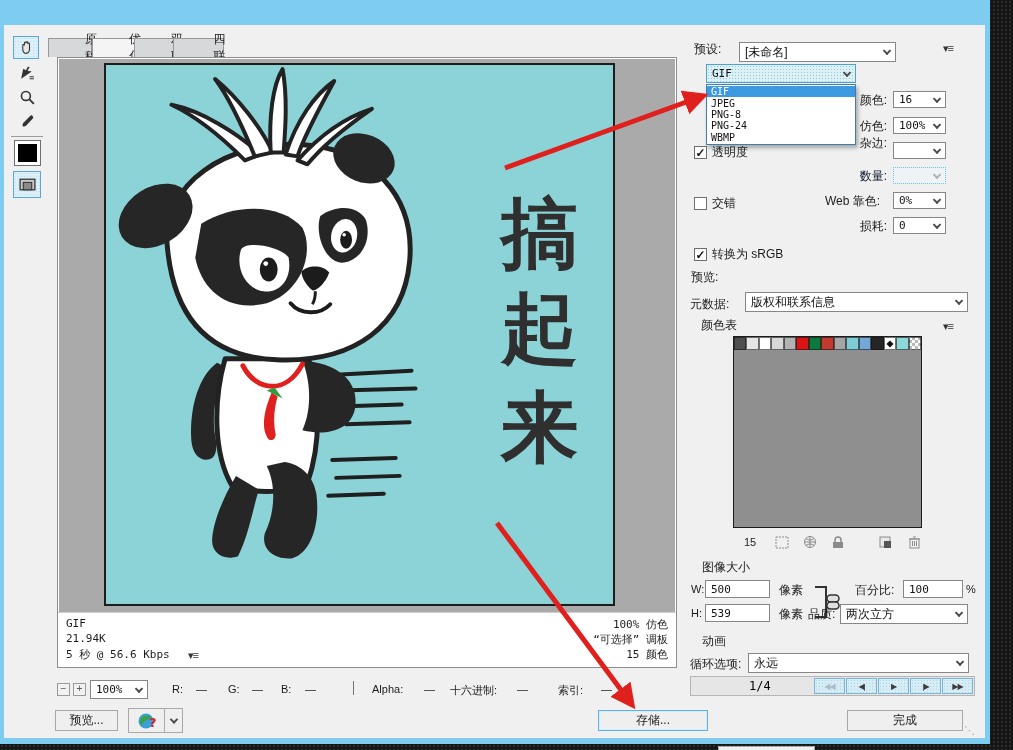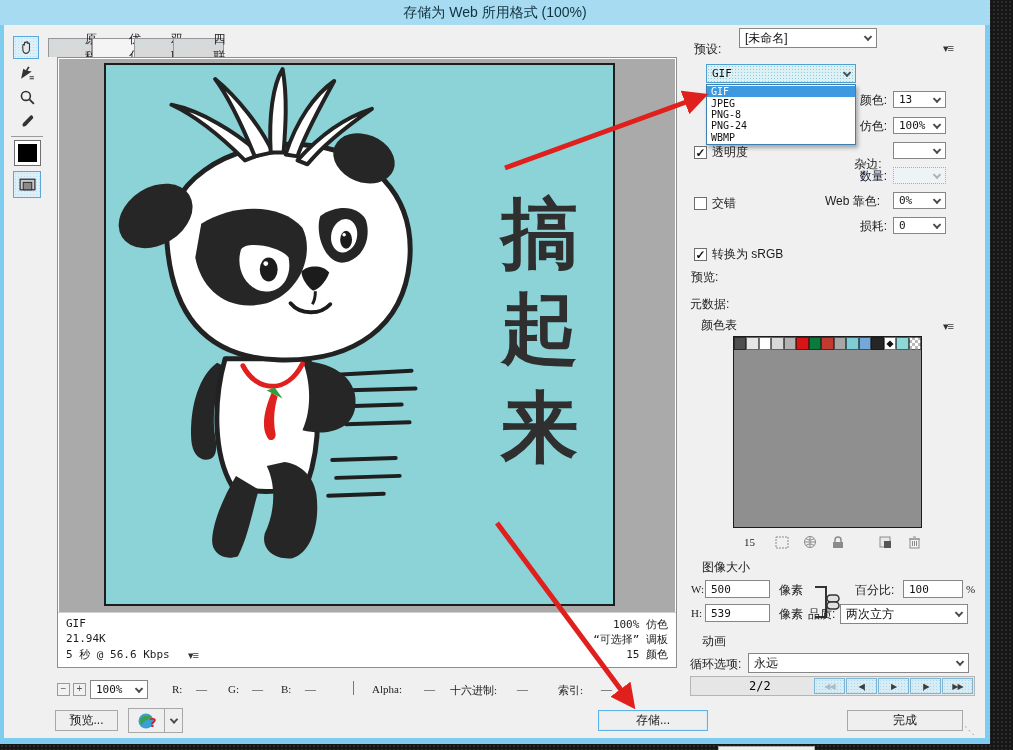--- a/index.html
+++ b/index.html
@@ -71,33 +71,30 @@
   .pbtn{width:31px;height:16px;margin-left:1px;border:1px solid #7fb6d6;background-color:#d6edf6;
         background-image:radial-gradient(#aed8ea 1px,transparent 1px);background-size:3px 3px;
         display:flex;align-items:center;justify-content:center;font-size:8px;color:#3c3c3c;letter-spacing:-1px}
   .pbtn.dis{color:#a9bcc4}
   
   .btn{position:absolute;height:21px;background:#efefef;border:1px solid #a8a8a8;display:flex;align-items:center;
        justify-content:center;font-size:12px;color:#1c1c1c}
   .btn.focus{border:1px solid #5fb2e8;box-shadow:inset 0 0 0 1px #d6eefb}
   .mini{position:absolute;width:13px;height:13px;border:1px solid #9a9a9a;background:#f1f1f1;color:#555;
         font-size:10px;line-height:10px;text-align:center}
-  .stat{position:absolute;font-family:Liberation Serif, serif;font-size:11px;color:#1c1c1c;white-space:nowrap}
+  .stat{position:absolute;font-family:Liberation Sans, sans-serif;font-size:11px;color:#1c1c1c;white-space:nowrap}
   .vdiv{position:absolute;width:1px;height:14px;background:#777}
   .arrows{position:absolute;left:0;top:0;width:1013px;height:750px;z-index:50;pointer-events:none}
   .grip{position:absolute;left:964px;top:724px;font-size:11px;color:#a9a9a9}
 </style>
 </head>
 <body>
 
 <div id="root">
   <div class="dialog">
-    <div class="titlebar">
-      <span>存储为 Web 所用格式 (100%)</span>
-    </div>
     <div class="dlgbody"></div>
 
     <div class="tool sel" style="left:13px;top:36px">
       <svg width="17" height="17" viewBox="0 0 16 16">
           <path d="M4.5,9 L4.5,6 C4.5,5 6,5 6,6 L6,4 C6,2.8 7.6,2.8 7.6,4 L7.6,3.4 C7.6,2.2 9.2,2.2 9.2,3.4 L9.2,4.6 C9.2,3.6 10.8,3.6 10.8,4.6 L10.8,9.5 C10.8,12 9.5,13.5 7.5,13.5 C5.5,13.5 4.5,11.5 4.5,9 Z" fill="#e8e8e8" stroke="#333" stroke-width="1"></path>
         </svg>
     </div>
     <div class="tool" style="left:14px;top:62px">
       <svg width="17" height="17" viewBox="0 0 16 16">
           <path d="M2,13 L12,6 L8,5.5 L10,2 L8.5,1.5 L6.5,5 L4,3.5 Z" fill="#333"></path>
@@ -236,49 +233,49 @@
       </div>
     <div class="btn" style="left:718px;top:746px;width:97px">
         <span>取消</span>
       </div>
     <div class="btn" style="left:847px;top:710px;width:116px">
         <span>完成</span>
       </div>
     <div class="grip">⋱</div>
 
     <span class="lbl" style="left:694px;top:42px">预设:</span>
-    <div class="combo" style="left:739px;top:28px;width:138px;height:20px">
+    <div class="combo" style="left:739px;top:42px;width:157px;height:20px">
       <span>[未命名]</span>
         <i class="chev"></i>
     </div>
     <span class="pmenu" style="left:943px;top:42px">▾≡</span>
 
     <div class="combo mono fmtsel" style="left:706px;top:64px;width:150px;height:19px">
       <span>GIF</span>
         <i class="chev"></i>
     </div>
     <div class="ddlist">
         <div class="fmt-opt sel">GIF</div>
         <div class="fmt-opt">JPEG</div>
         <div class="fmt-opt">PNG-8</div>
         <div class="fmt-opt">PNG-24</div>
         <div class="fmt-opt">WBMP</div>
       </div>
 
     <span class="lbl" style="left:849px;top:93px;width:38px;text-align:right">颜色:</span>
     <div class="combo mono" style="left:893px;top:91px;width:53px;height:17px">
-        <span>13</span>
+        <span>16</span>
         <i class="chev"></i>
       </div>
     <span class="lbl" style="left:849px;top:119px;width:38px;text-align:right">仿色:</span>
     <div class="combo mono" style="left:893px;top:117px;width:53px;height:17px">
         <span>100%</span>
         <i class="chev"></i>
       </div>
-    <span class="lbl" style="left:849px;top:157px;width:38px;text-align:center">杂边:</span>
+    <span class="lbl" style="left:849px;top:136px;width:38px;text-align:right">杂边:</span>
     <div class="combo mono" style="left:893px;top:142px;width:53px;height:17px">
         <span></span>
         <i class="chev"></i>
       </div>
     <span class="lbl dis" style="left:849px;top:169px;width:38px;text-align:right">数量:</span>
     <div class="combo mono dis" style="left:893px;top:167px;width:53px;height:17px">
         <span></span>
         <i class="chev"></i>
       </div>
     <span class="lbl" style="left:818px;top:194px;width:69px;text-align:center">Web 靠色:</span>
@@ -299,20 +296,24 @@
     <div class="cb" style="left:694px;top:195px">
       <span class="box"></span>
       <span>交错</span>
     </div>
     <div class="cb" style="left:694px;top:246px">
       <span class="box">✓</span>
       <span>转换为 sRGB</span>
     </div>
     <span class="lbl" style="left:691px;top:270px">预览:</span>
     <span class="lbl" style="left:690px;top:297px">元数据:</span>
+    <div class="combo" style="left:745px;top:292px;width:223px;height:20px">
+      <span>版权和联系信息</span>
+        <i class="chev"></i>
+    </div>
 
     <span class="lbl" style="left:701px;top:318px">颜色表</span>
     <span class="pmenu" style="left:943px;top:320px">▾≡</span>
     <div class="ctable">
       <div class="swrow">
           <div class="swatch" style="background: rgb(79, 79, 79);"></div>
           <div class="swatch dith" style="background: rgb(230, 230, 230);"></div>
           <div class="swatch" style="background: rgb(255, 255, 255);"></div>
           <div class="swatch dith" style="background: rgb(216, 216, 216);"></div>
           <div class="swatch" style="background: rgb(178, 178, 178);"></div>
@@ -388,21 +389,21 @@
         <i class="chev"></i>
     </div>
 
     <span class="lbl" style="left:702px;top:634px">动画</span>
     <span class="lbl" style="left:690px;top:657px">循环选项:</span>
     <div class="combo" style="left:748px;top:653px;width:221px;height:20px">
       <span>永远</span>
         <i class="chev"></i>
     </div>
     <div class="framebar">
-      <span class="mono" style="margin-left:58px;font-size:12px">2/2</span>
+      <span class="mono" style="margin-left:58px;font-size:12px">1/4</span>
       <div style="margin-left:auto;display:flex;margin-right:1px">
           <div class="pbtn dis">◀◀</div>
           <div class="pbtn">◀|</div>
           <div class="pbtn">▶</div>
           <div class="pbtn">|▶</div>
           <div class="pbtn">▶▶</div>
         </div>
     </div>
   </div>
 

